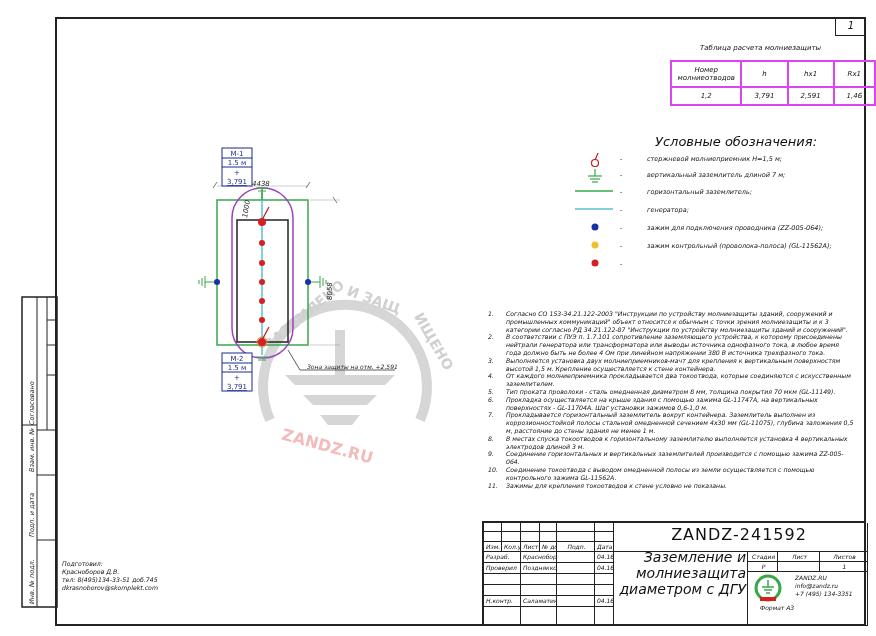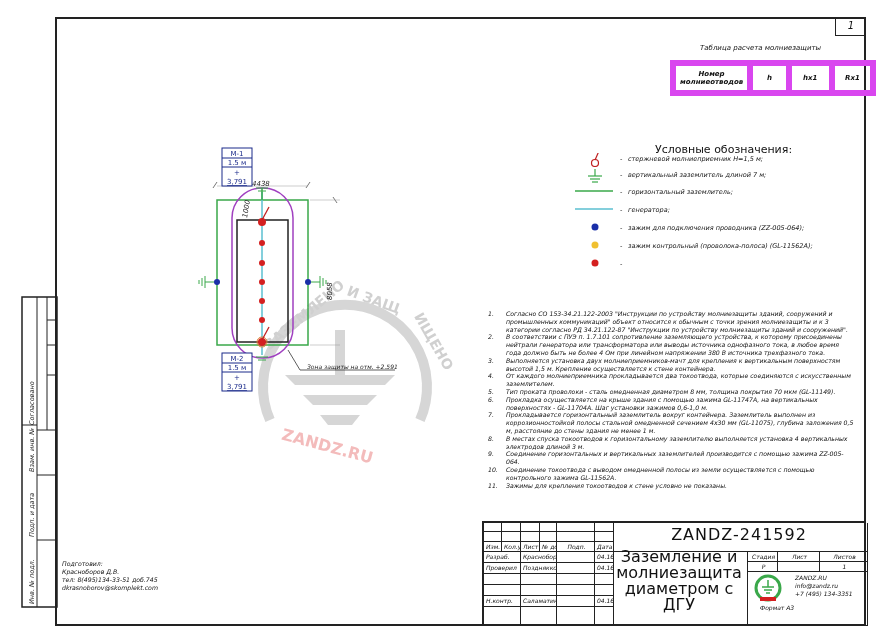--- a/index.html
+++ b/index.html
@@ -1,51 +1,57 @@
 <!DOCTYPE html>
 <html><head>
 <meta charset="utf-8">
 <style>
   html,body{margin:0;padding:0;background:#fff;}
   body{width:876px;height:636px;position:relative;overflow:hidden;font-family:"DejaVu Sans",sans-serif;color:#111;}
   .frame{position:absolute;left:55px;top:17px;width:811px;height:609px;border:2px solid #222;box-sizing:border-box;}
   .sheetno{position:absolute;left:835px;top:17px;width:31px;height:19px;border-left:1px solid #222;border-bottom:1px solid #222;box-sizing:border-box;font-size:10px;font-style:italic;text-align:center;line-height:18px;}
   .calc-title{position:absolute;left:700px;top:44px;font-size:7px;font-style:italic;}
   table.calc{position:absolute;left:670px;top:60px;border-collapse:collapse;font-size:7px;font-style:italic;}
-  table.calc td{border:6px solid #d946ef;text-align:center;padding:4px;font-weight:bold;}
-  .legend-title{position:absolute;left:655px;top:143px;font-size:11px;}
+  table.calc td{border:2px solid #d946ef;text-align:center;padding:4px;}
+  .legend-title{position:absolute;left:655px;top:134px;font-size:13px;font-style:italic;}
   .leg-row{position:absolute;left:575px;height:14px;width:300px;font-size:6.5px;font-style:italic;}
   .leg-sym{position:absolute;left:0;top:0;width:40px;height:14px;}
   .leg-dash{position:absolute;left:45px;top:2px;}
-  .leg-text{position:absolute;left:53px;top:2px;width:215px;line-height:8px;font-style:italic;}
+  .leg-text{position:absolute;left:72px;top:2px;width:215px;line-height:8px;font-style:italic;}
   .notes{position:absolute;left:488px;top:310px;width:368px;font-size:6.2px;font-style:italic;line-height:7.8px;}
   .note{position:relative;padding-left:18px;}
   .note .num{position:absolute;left:0;top:0;}
   .prep{position:absolute;left:62px;top:560px;font-size:6.2px;font-style:italic;line-height:8px;}
   .stamp{position:absolute;left:482px;top:521px;width:384px;height:105px;border-top:2px solid #222;border-left:2px solid #222;box-sizing:border-box;}
   .stamp .cell{position:absolute;border-right:1px solid #222;border-bottom:1px solid #222;box-sizing:border-box;font-size:6px;font-style:italic;line-height:9px;padding-left:2px;white-space:nowrap;overflow:hidden;}
   .docnum{position:absolute;left:612px;top:521px;width:254px;height:28px;font-size:16px;text-align:center;line-height:28px;letter-spacing:1px;}
-  .title3{position:absolute;left:612px;top:549px;width:134px;height:56px;font-size:16px;text-align:center;line-height:16px;}
+  .title3{position:absolute;left:612px;top:549px;width:134px;height:56px;font-size:14px;font-style:italic;text-align:right;line-height:16px;}
   .format{position:absolute;left:760px;top:604px;font-size:6px;font-style:italic;}
   .wm-text{font-family:"DejaVu Sans",sans-serif;font-weight:bold;}
 </style>
 </head>
 <body>
 
 <div class="frame"></div>
 <div class="sheetno">1</div>
 
 <div class="calc-title">Таблица расчета молниезащиты</div>
 <table class="calc">
   <tbody>
       <tr style="height:24px">
     <td style="width:62px">Номер молниеотводов</td>
     <td style="width:45px">h</td>
     <td style="width:45px">hx1</td>
     <td style="width:40px">Rx1</td>
+  </tr>
+  <tr style="height:16px">
+    <td>1,2</td>
+    <td>3,791</td>
+    <td>2,591</td>
+    <td>1,46</td>
   </tr>
 </tbody>
   </table>
 
 <div class="legend-title">Условные обозначения:</div>
 
 <div class="leg-row" style="top:153px">
   <svg class="leg-sym" viewBox="0 0 40 14">
       <circle cx="20" cy="10" r="3.5" fill="none" stroke="#c02020" stroke-width="1.2"></circle>
       <line x1="20" y1="7" x2="24" y2="-2" stroke="#c02020" stroke-width="1.2"></line>

